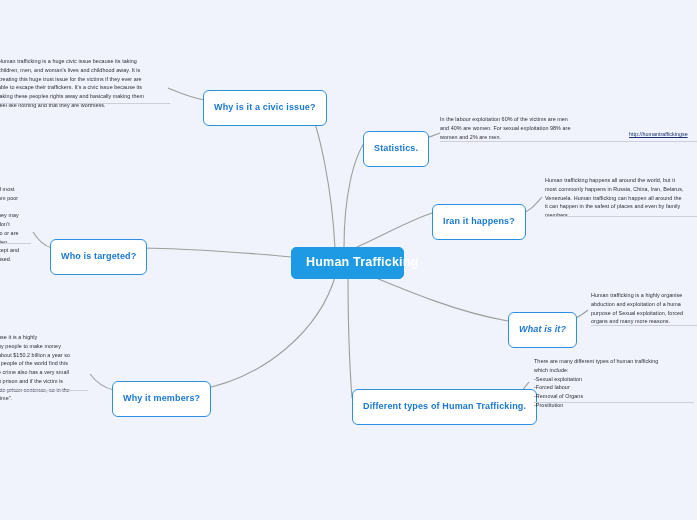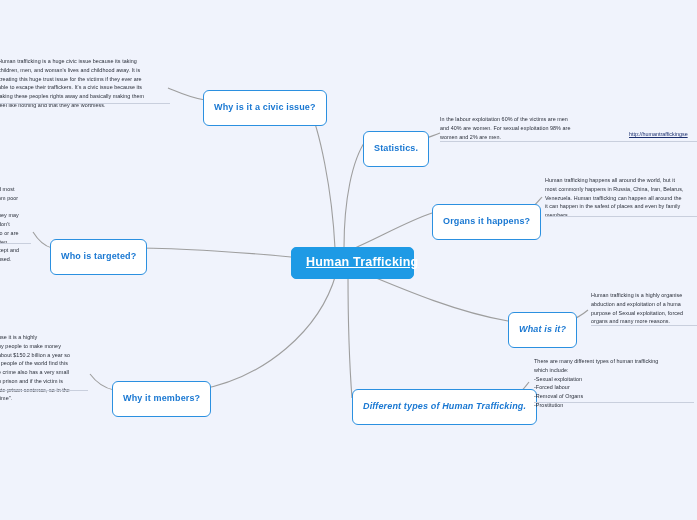--- a/index.html
+++ b/index.html
@@ -117,21 +117,21 @@
       <path d="M 568 321 C 576 319 582 315 588 310"></path>
 
       <path d="M 511 398 C 518 396 523 390 529 382"></path>
 
       <path d="M 114 390 C 104 388 96 382 90 374"></path>
 
       <path d="M 52 248 C 44 246 38 240 33 232"></path>
     </g>
   </svg>
 
-  <div class="root-node" style="left:291px; top:247px; width:123px;text-decoration:underline;">
+  <div class="root-node" style="left:291px; top:247px; width:113px;">
     <span>Human Trafficking</span>
   </div>
 
   <div class="branch-node" style="left:203px; top:90px;">
     <span>Why is it a civic issue?</span>
   </div>
   <div class="note" style="left:-2px; top:57px; width:172px;">Human trafficking is a huge civic issue because its taking
 children, men, and woman's lives and childhood away. It is
 creating this huge trust issue for the victims if they ever are
 able to escape their traffickers. It's a civic issue because its
@@ -142,39 +142,39 @@
   <div class="branch-node" style="left:363px; top:131px;">
     <span>Statistics.</span>
   </div>
   <div class="note" style="left:440px; top:115px; width:185px;">In the labour exploitation 60% of the victims are men
 and 40% are women. For sexual exploitation 98% are
 women and 2% are men.</div>
   <a class="note-link" href="#" style="left:629px; top:130px;">http://humantraffickingse</a>
   <div class="note-underline" style="left:440px; top:141px; width:257px;"></div>
 
   <div class="branch-node" style="left:432px; top:204px;">
-    <span>Organs it happens?</span>
+    <span>Iran it happens?</span>
   </div>
   <div class="note" style="left:545px; top:176px; width:152px;">Human trafficking happens all around the world, but it
 most commonly happens in Russia, China, Iran, Belarus,
 Venezuela. Human trafficking can happen all around the
 it can happen in the safest of places and even by family
 members.</div>
   <div class="note-underline" style="left:545px; top:216px; width:152px;"></div>
 
   <div class="branch-node" style="left:508px; top:312px;font-style:italic;">
     <span>What is it?</span>
   </div>
   <div class="note" style="left:591px; top:291px; width:110px;">Human trafficking is a highly organise
 abduction and exploitation of a huma
 purpose of Sexual exploitation, forced
 organs and many more reasons.</div>
   <div class="note-underline" style="left:591px; top:325px; width:106px;"></div>
 
-  <div class="branch-node" style="left:352px; top:389px;font-style:italic;">
+  <div class="branch-node" style="left:352px; top:389px;">
     <span>Different types of Human Trafficking.</span>
   </div>
   <div class="note" style="left:534px; top:357px; width:160px;">There are many different types of human trafficking
 which include:
 -Sexual exploitation
 -Forced labour
 -Removal of Organs
 -Prostitution</div>
   <div class="note-underline" style="left:534px; top:402px; width:160px;"></div>
 

